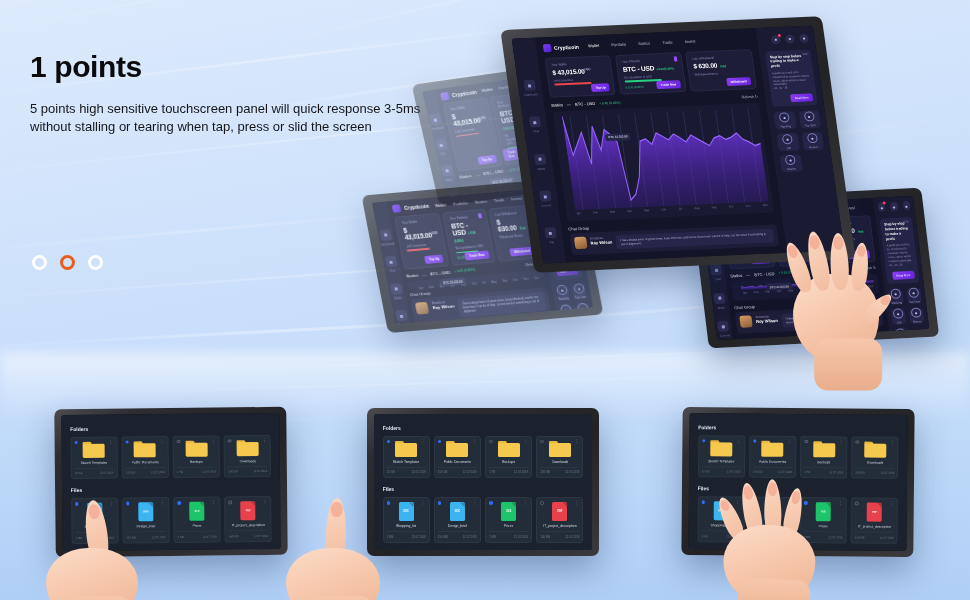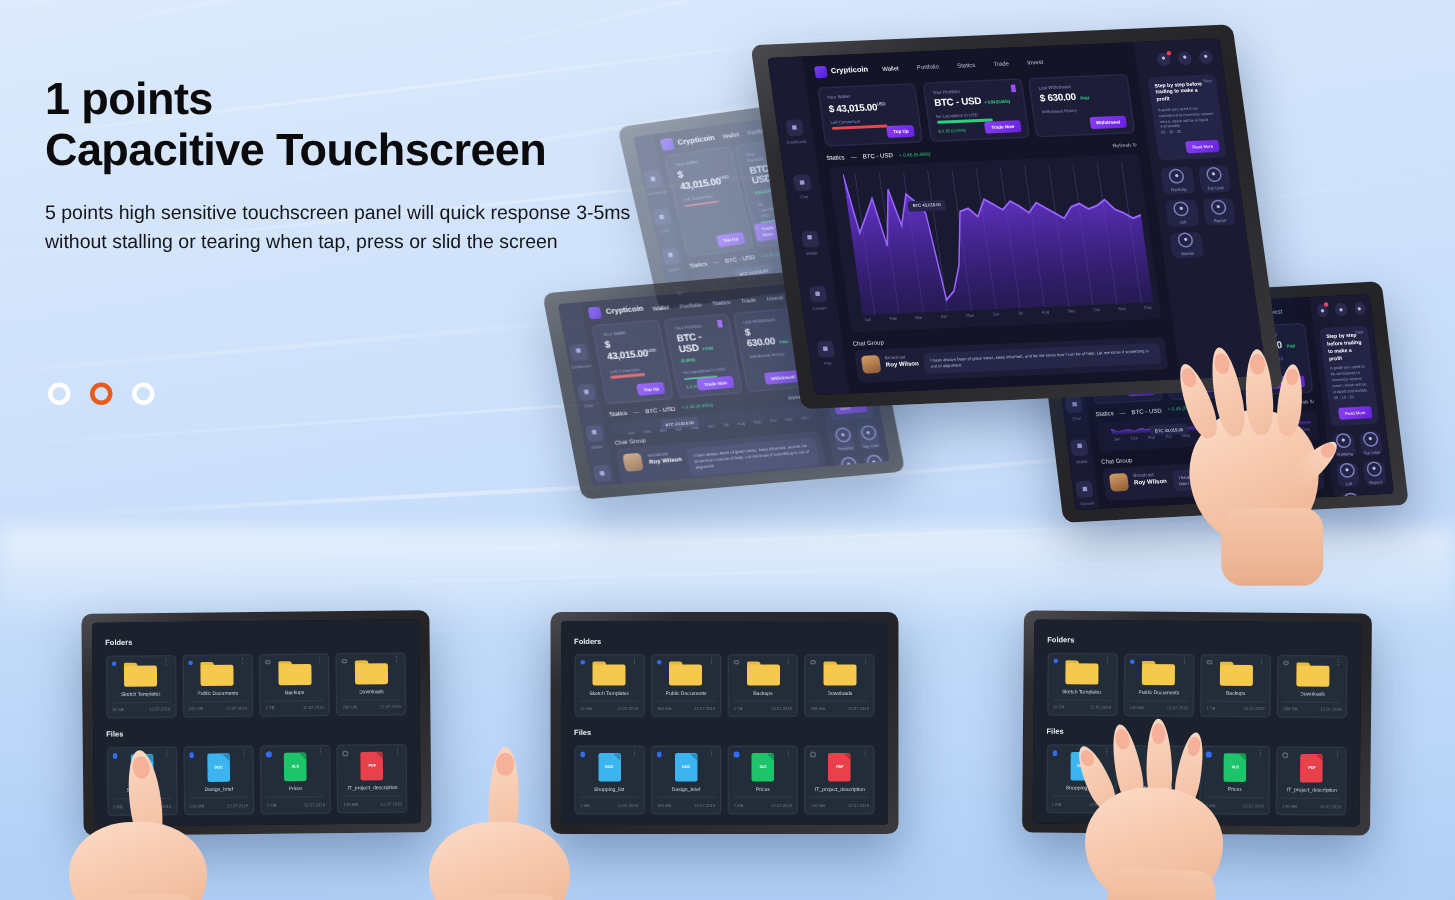--- a/index.html
+++ b/index.html
@@ -188,21 +188,20 @@
     <div class="sw" style="left: -40px; top: 395px; width: 960px; transform: rotate(-1.5deg); opacity: 0.3; height: 2px;"></div>
     <div class="sw" style="left: 420px; top: 330px; width: 560px; transform: rotate(-5deg); opacity: 0.28; height: 3px;"></div>
     <div class="sw" style="left: -30px; top: 425px; width: 640px; transform: rotate(-1deg); opacity: 0.22; height: 2px;"></div>
   </div>
 <div class="bg-lowerfade"></div>
 <div class="horizon"></div>
 
 <div class="copy">
   <div class="headline">
     <span>1 points</span>
-    <span class="l2">Capacitive Touchscreen</span>
   </div>
   <div class="subcopy">5 points high sensitive touchscreen panel will quick response 3-5ms without stalling or tearing when tap, press or slid the screen</div>
 </div>
 
 <div class="dots">
   <div class="dot"></div>
   <div class="dot active"></div>
   <div class="dot"></div>
 </div>
 

